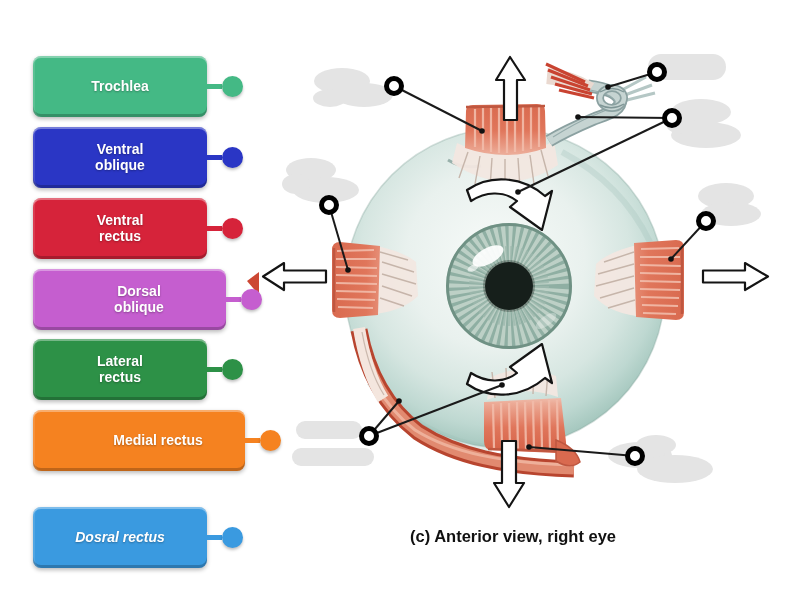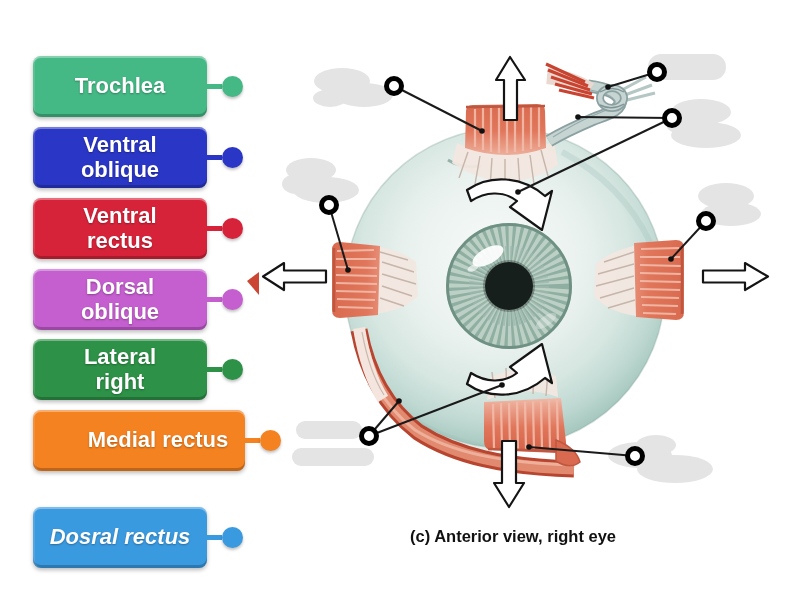--- a/index.html
+++ b/index.html
@@ -6,21 +6,21 @@
   body{width:800px;height:600px;position:relative;background:#ffffff;overflow:hidden;
        font-family:"Liberation Sans",sans-serif;}
   .stage{position:absolute;inset:0;width:800px;height:600px;}
   svg.diagram{position:absolute;left:0;top:0;}
 
   
   .chip{position:absolute;left:33px;width:174px;height:61px;border-radius:8px;
         display:flex;align-items:center;justify-content:center;cursor:pointer;
         box-shadow:inset 0 2px 0 rgba(255,255,255,.35), inset 2px 0 0 rgba(255,255,255,.12),
                    inset 0 -3px 0 rgba(0,0,0,.22), 0 2px 4px rgba(0,0,0,.28);}
-  .chip-text{color:#fff;font-weight:bold;font-size:22px;line-height:1.12;text-align:center;
+  .chip-text{color:#fff;font-weight:bold;font-size:14px;line-height:1.12;text-align:center;
              white-space:pre-line;text-shadow:0 1px 2px rgba(0,0,0,.3);}
   .stub{position:absolute;right:-15px;top:50%;margin-top:-2.5px;width:15px;height:5px;}
   .dot{position:absolute;right:-36px;top:50%;margin-top:-10.5px;width:21px;height:21px;
        border-radius:50%;box-shadow:0 2px 3px rgba(0,0,0,.25);}
   .c1{top:56px;}  .c2{top:127px;} .c3{top:198px;} .c4{top:269px;}
   .c5{top:339px;} .c6{top:410px;} .c7{top:507px;font-style:italic;}
 </style>
 </head>
 <body>
 
@@ -280,29 +280,29 @@
 oblique</span>
     <span class="stub" style="background-color: rgb(42, 54, 197);"></span>
     <span class="dot" style="background-color: rgb(42, 54, 197);"></span>
   </div>
   <div class="chip c3" style="background-color: rgb(214, 35, 58);">
     <span class="chip-text">Ventral
 rectus</span>
     <span class="stub" style="background-color: rgb(214, 35, 58);"></span>
     <span class="dot" style="background-color: rgb(214, 35, 58);"></span>
   </div>
-  <div class="chip c4" style="background-color: rgb(197, 94, 207);">
+  <div class="chip c4" style="background-color: rgb(197, 94, 207); padding-left: 19px;">
     <span class="chip-text">Dorsal
 oblique</span>
     <span class="stub" style="background-color: rgb(197, 94, 207);"></span>
     <span class="dot" style="background-color: rgb(197, 94, 207);"></span>
   </div>
   <div class="chip c5" style="background-color: rgb(45, 145, 71);">
     <span class="chip-text">Lateral
-right</span>
+rectus</span>
     <span class="stub" style="background-color: rgb(45, 145, 71);"></span>
     <span class="dot" style="background-color: rgb(45, 145, 71);"></span>
   </div>
   <div class="chip c6" style="background-color: rgb(245, 130, 32); padding-left: 38px;">
     <span class="chip-text">Medial rectus</span>
     <span class="stub" style="background-color: rgb(245, 130, 32);"></span>
     <span class="dot" style="background-color: rgb(245, 130, 32);"></span>
   </div>
   <div class="chip c7" style="background-color: rgb(58, 154, 224);">
     <span class="chip-text">Dosral rectus</span>

